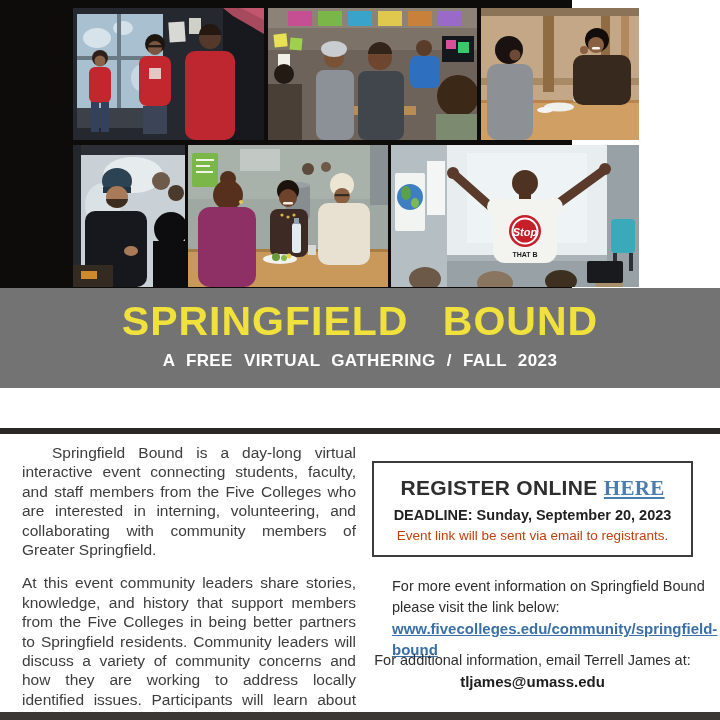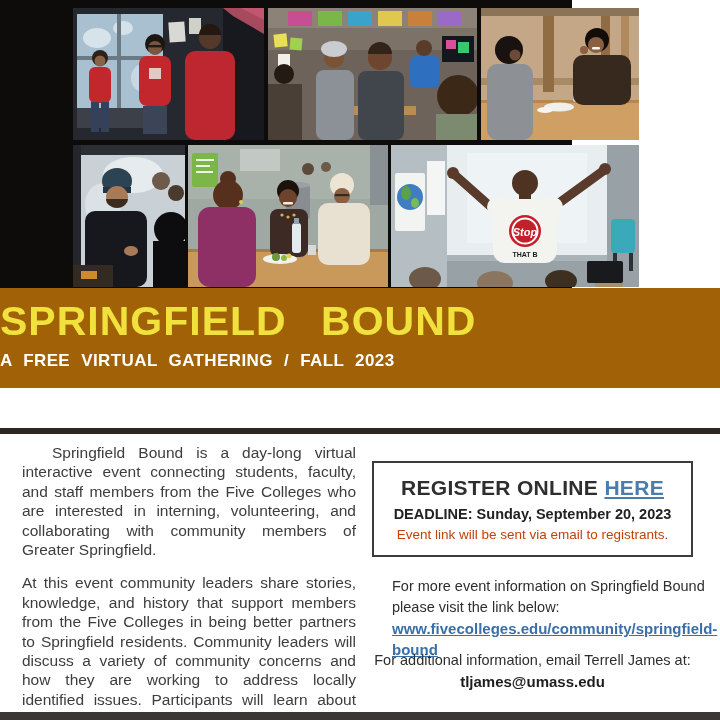--- a/index.html
+++ b/index.html
@@ -12,21 +12,21 @@
   .photo{position:absolute;display:block;}
   .p1{left:73px;top:8px;width:191px;height:132px;}
   .p2{left:268px;top:8px;width:209px;height:132px;}
   .p3{left:481px;top:8px;width:158px;height:132px;}
   .p4{left:73px;top:145px;width:112px;height:142px;}
   .p5{left:188px;top:145px;width:200px;height:142px;}
   .p6{left:391px;top:145px;width:248px;height:142px;}
   
   .banner{
     position:absolute;left:0;top:288px;width:720px;height:100px;
-    background:#a16207;text-align:left;color:#ffffff;
+    background:#737373;text-align:center;color:#ffffff;
   }
   .banner-edge{position:absolute;left:0;top:428px;width:720px;height:6px;background:#2a2725;}
   .banner-title{
     margin-top:13px;font-size:41px;font-weight:700;color:#f0e13c;
     letter-spacing:1px;word-spacing:22px;line-height:1.0;
   }
   .banner-date{margin-top:11px;font-size:20.5px;font-weight:700;letter-spacing:0.2px;}
   .banner-sub{margin-top:9px;font-size:17px;font-weight:700;word-spacing:6px;letter-spacing:0.4px;}
   
   .left-col{
@@ -36,21 +36,21 @@
   .left-col p{margin:0;}
   .left-col p + p{margin-top:14px;}
   .indent{text-indent:30px;}
   
   .register-box{
     position:absolute;left:372px;top:461px;width:321px;height:96px;
     border:2px solid #3c3c3c;box-sizing:border-box;background:#ffffff;
     text-align:center;
   }
   .register-heading{margin-top:13px;font-size:21px;font-weight:700;color:#2e2e2e;letter-spacing:0.3px;}
-  .here-link{color:#4a7cae;text-decoration:underline;margin-left:0.3em;cursor:pointer;}
+  .here-link{color:#4a7cae;text-decoration:underline;margin-left:0.3em;cursor:pointer;font-family:Liberation Serif, serif;}
   .deadline{margin-top:6px;font-size:14.5px;font-weight:700;color:#222222;}
   .note{margin-top:5px;font-size:13.5px;color:#c2410c;}
   .more-info{
     position:absolute;left:392px;top:576px;width:321px;text-align:left;
     font-size:14.5px;line-height:21px;color:#2e2e2e;
   }
   .site-link{display:block;font-weight:700;font-size:15px;color:#3a6fa8;text-decoration:underline;cursor:pointer;}
   .additional{
     position:absolute;left:372px;top:650px;width:321px;text-align:center;
     font-size:14.5px;line-height:21px;color:#2e2e2e;

